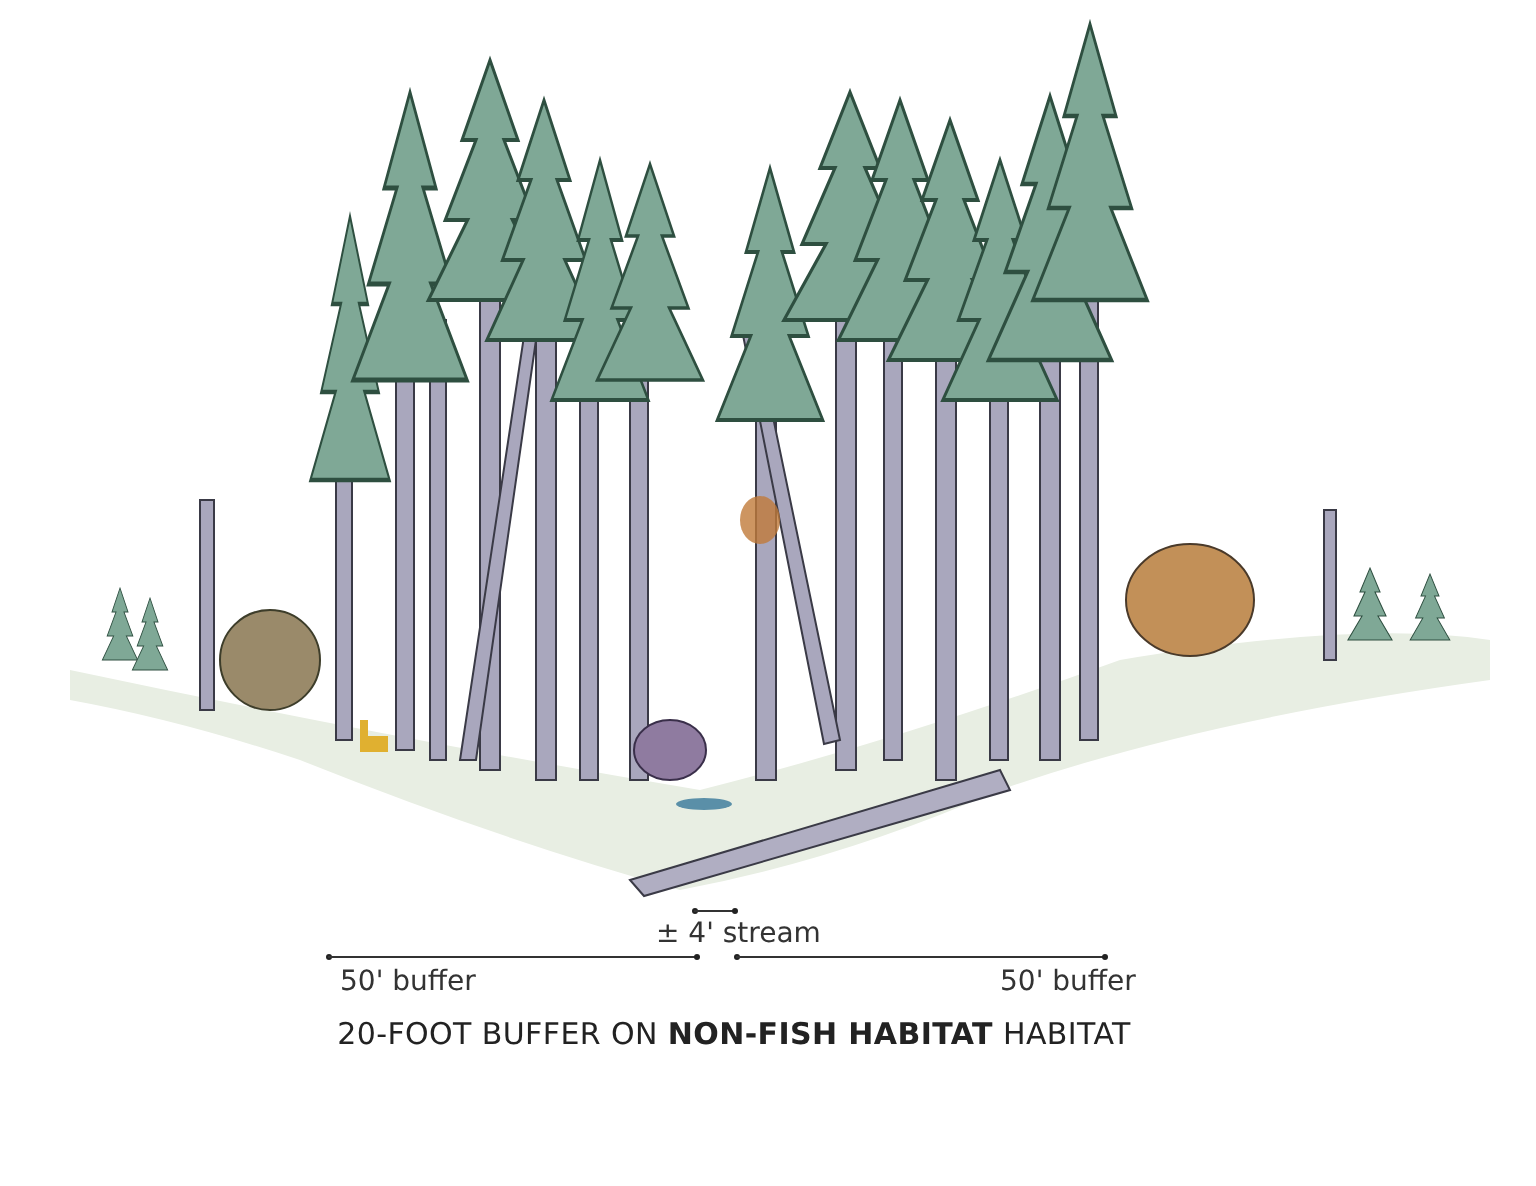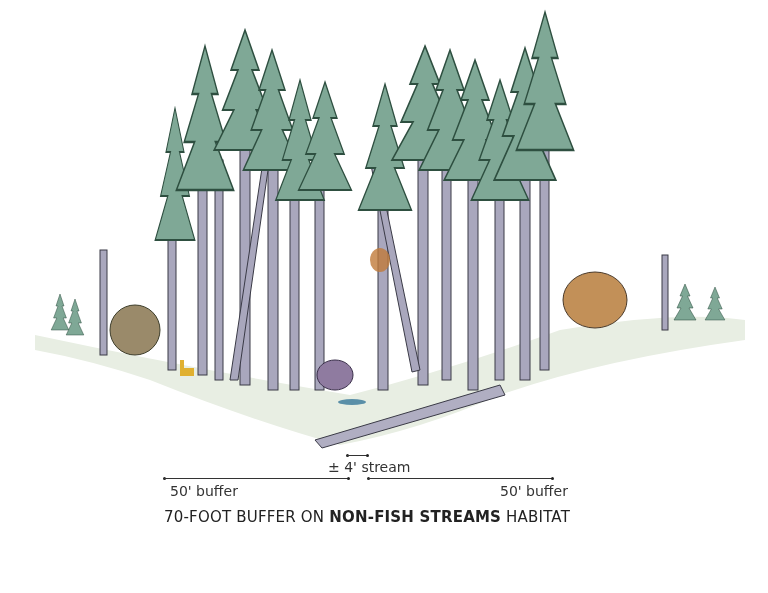--- a/index.html
+++ b/index.html
@@ -85,13 +85,13 @@
 <div class="dot" style="left:163px;top:477px;"></div>
 <div class="line" style="left:164px;top:478px;width:185px;"></div>
 <div class="dot" style="left:347px;top:477px;"></div>
 <div class="dim" style="left:170px;top:483px;">50' buffer</div>
 
 <div class="dot" style="left:367px;top:477px;"></div>
 <div class="line" style="left:368px;top:478px;width:184px;"></div>
 <div class="dot" style="left:551px;top:477px;"></div>
 <div class="dim" style="left:500px;top:483px;">50' buffer</div>
 
-<div id="caption"><span>70-FOOT BUFFER ON </span><b>NON-FISH STREAMS</b><span> HABITAT</span></div>
+<div id="caption"><span>20-FOOT BUFFER ON </span><b>NON-FISH HABITAT</b><span> HABITAT</span></div>
 
 </body></html>

